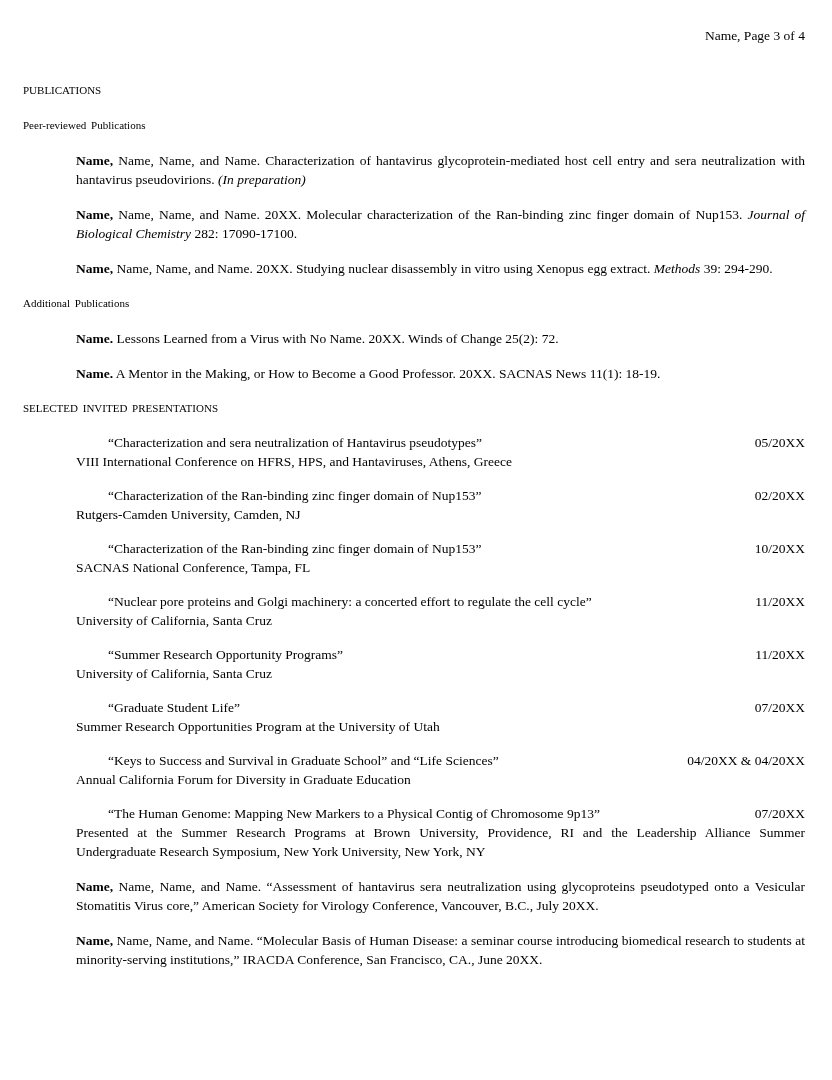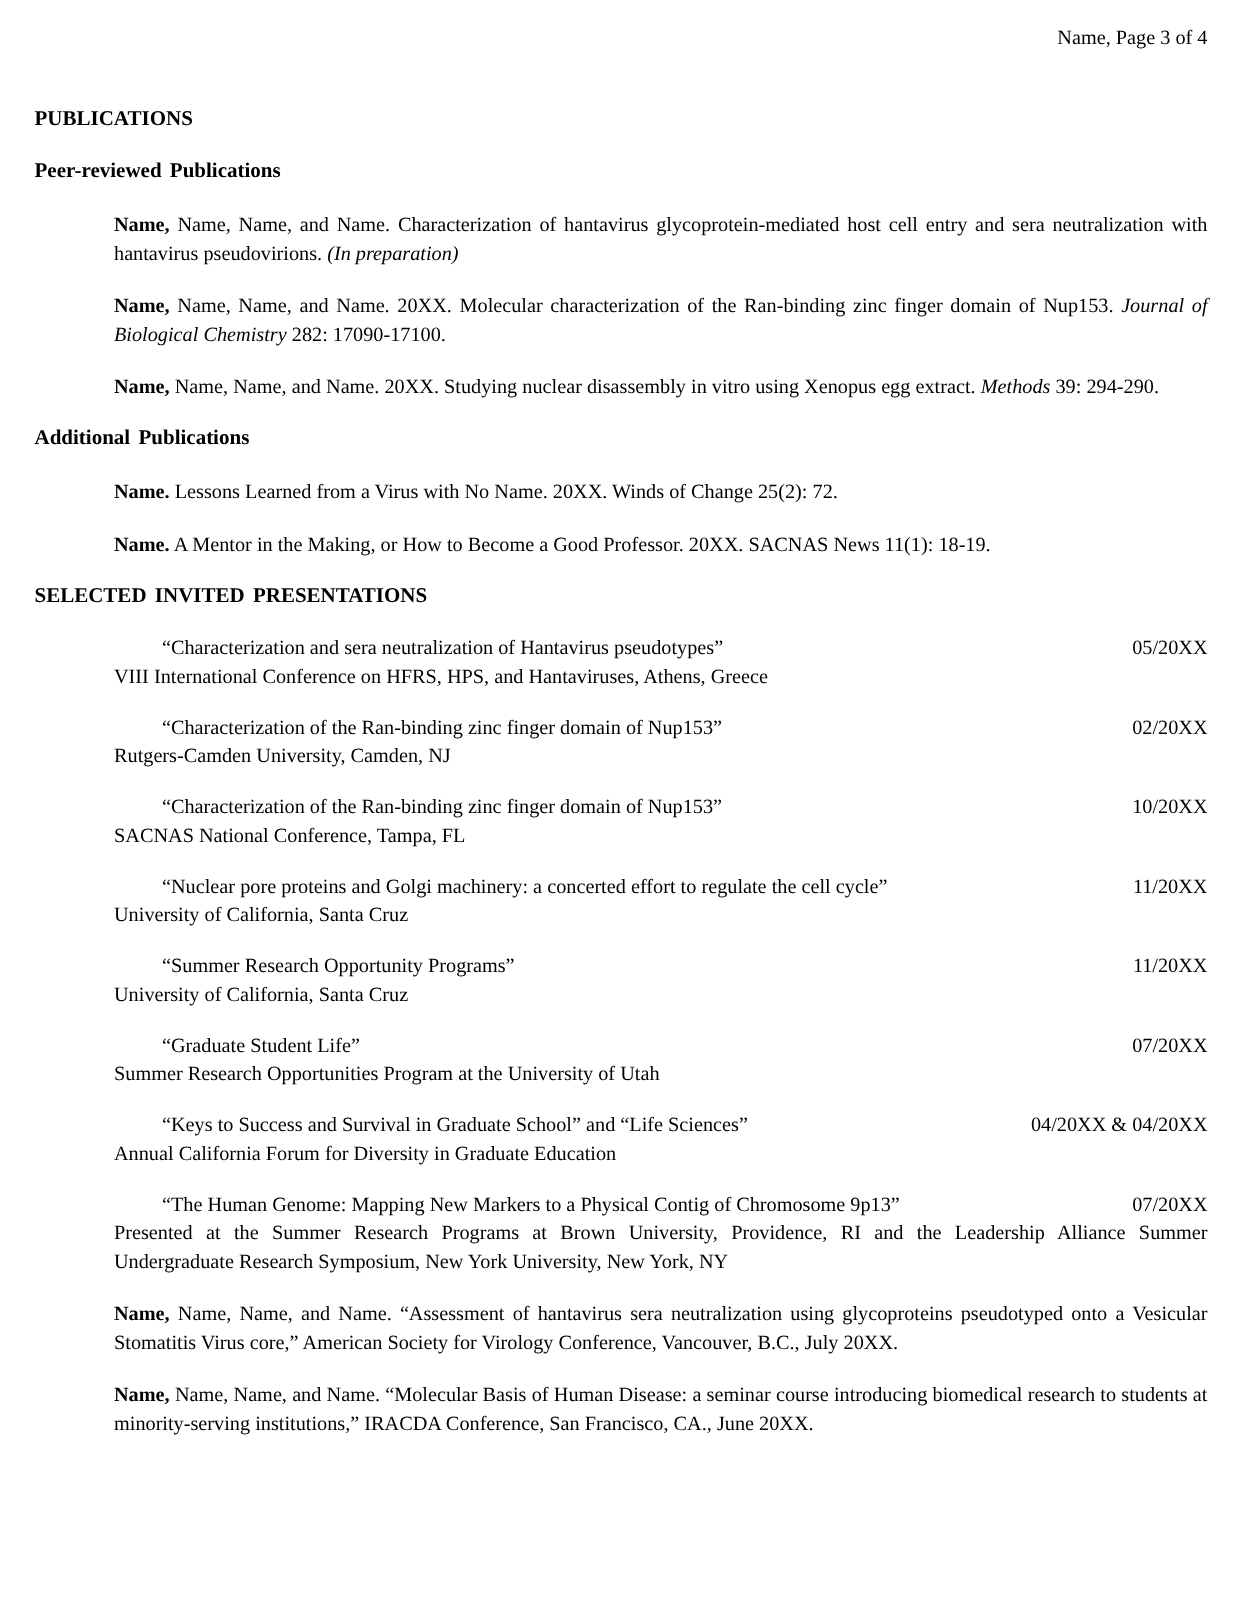--- a/index.html
+++ b/index.html
@@ -10,30 +10,30 @@
     color: #000000;
     font-family: "Liberation Serif", "DejaVu Serif", serif;
     font-size: 13.5px;
     line-height: 19px;
     box-sizing: border-box;
   }
   .page {
     box-sizing: border-box;
     width: 832px;
     height: 1048px;
-    padding: 15px 27px 20px 23px;
+    padding: 26px 27px 20px 23px;
     overflow: hidden;
   }
   .page-header {
     text-align: right;
   }
   h1, h2 {
-    font-size: 14px;
+    font-size: 11px;
     line-height: 19px;
-    font-weight: bold;
+    font-weight: normal;
     margin: 16px 0 0 0;
     word-spacing: 2px;
   }
   h1.first-section { margin-top: 36px; }
   h1.tight { margin-top: 12px; }
   .entry {
     margin: 16px 0 0 53px;
     width: 729px;
     text-align: justify;
   }

